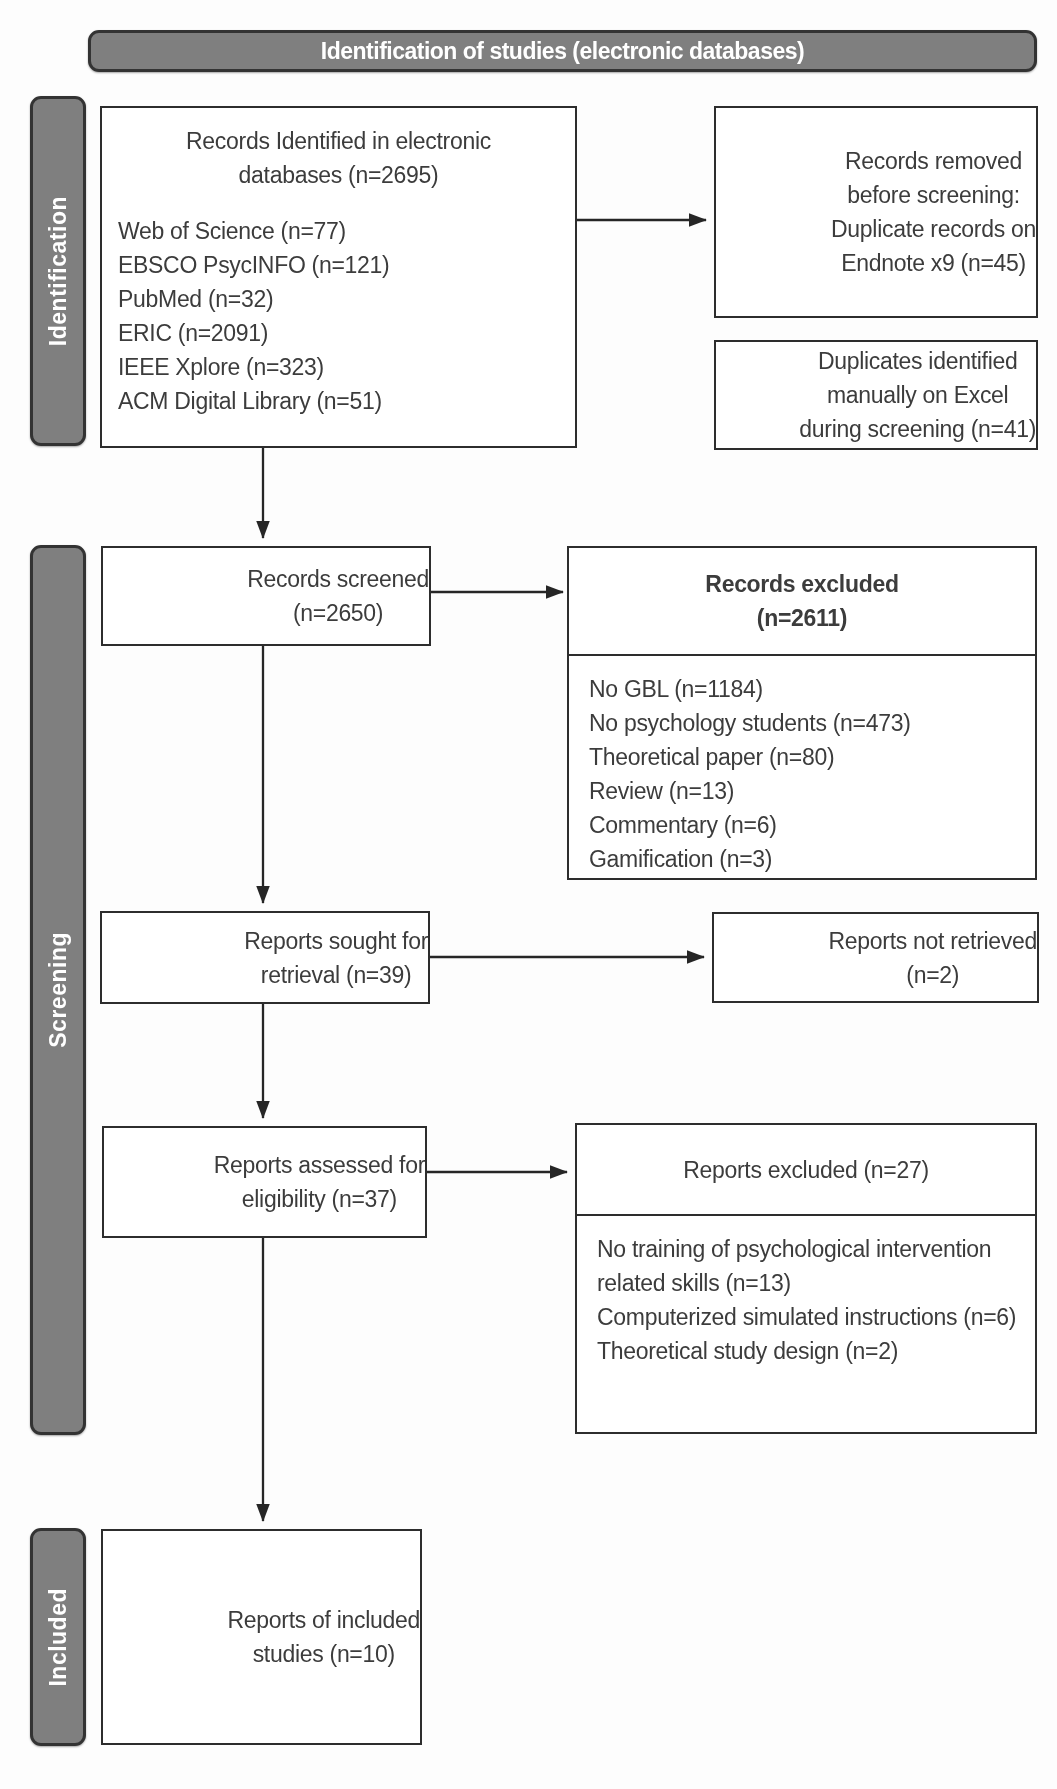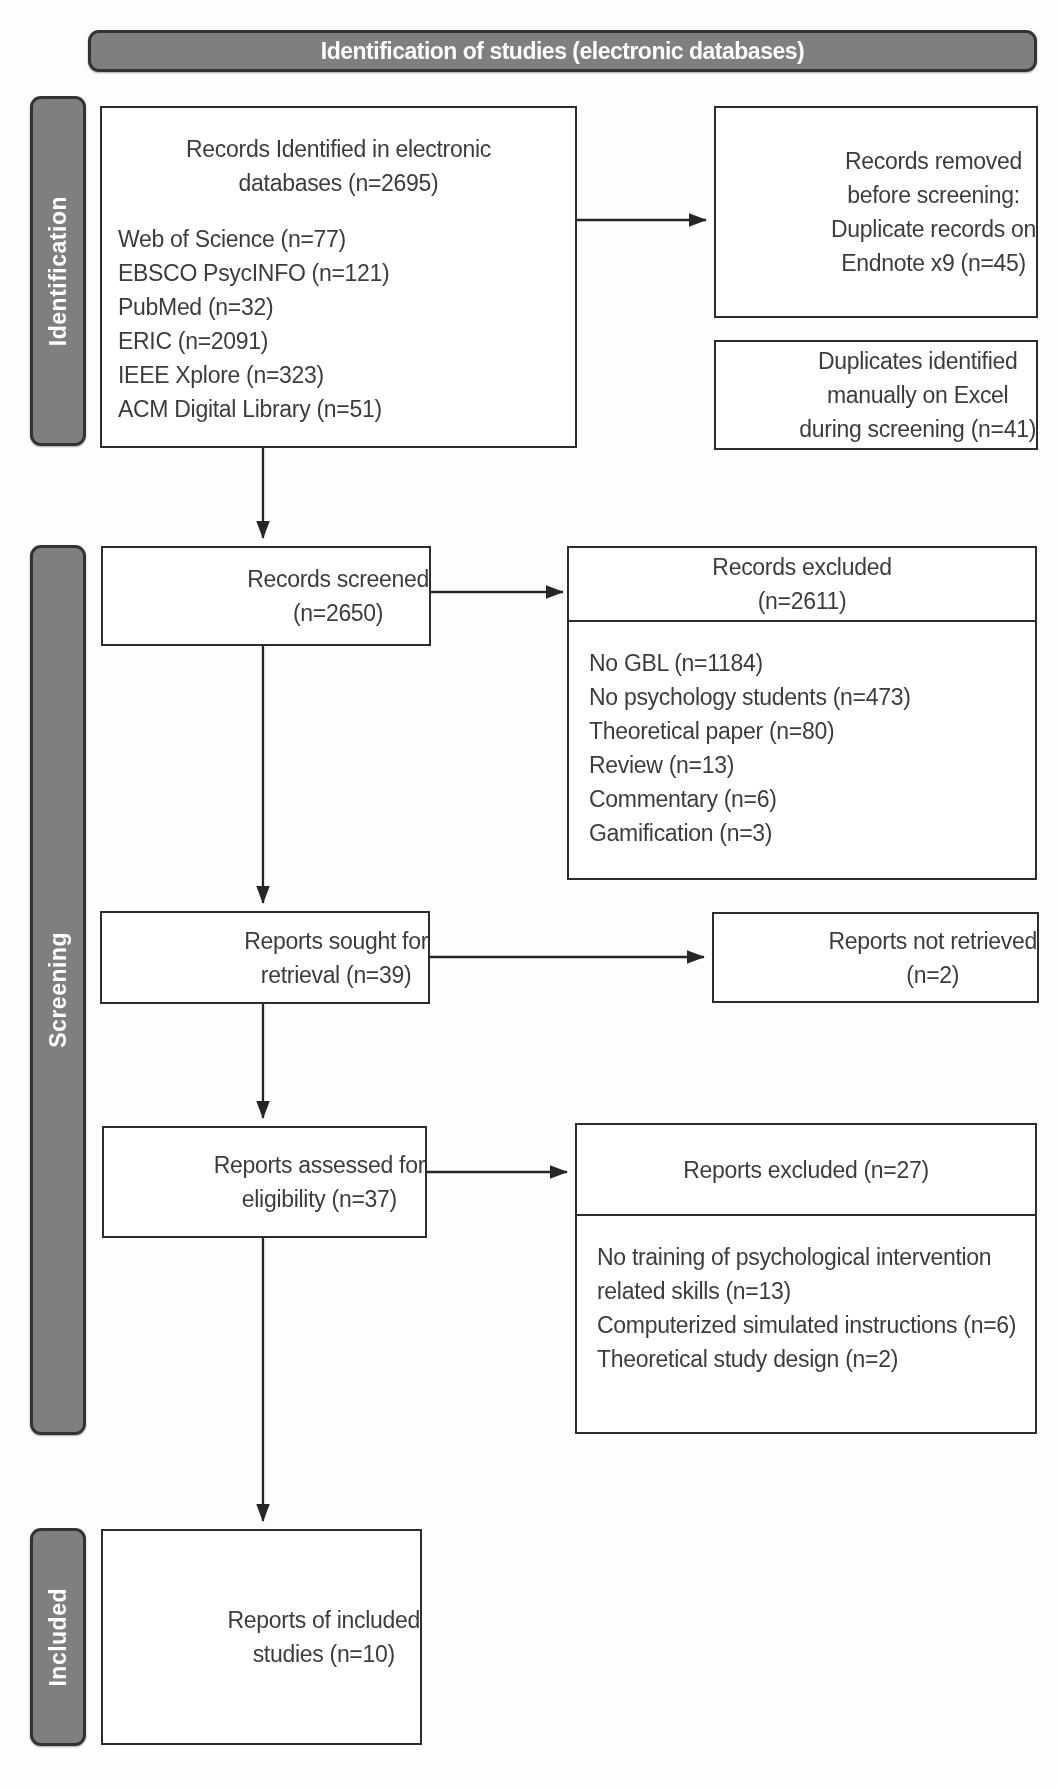--- a/index.html
+++ b/index.html
@@ -31,27 +31,27 @@
 
   
   .box {
     position:absolute; box-sizing:border-box;
     background:var(--box-bg,#fff);
     border:2.5px solid var(--box-border,#2d2d2d);
     font-size:23px; line-height:34px; letter-spacing:-0.3px;
   }
   .box.flex { display:flex; align-items:center; justify-content:flex-end; }
   .pre { white-space:pre-line; text-align:center; }
-  .box-title { text-align:center; white-space:pre-line; padding-top:24px; }
+  .box-title { text-align:center; white-space:pre-line; padding-top:16px; }
   .split-title {
     display:flex; align-items:center; justify-content:center;
     text-align:center; white-space:pre-line; box-sizing:border-box;
     border-bottom:2.5px solid var(--box-border,#2d2d2d);
   }
-  .list { padding:24px 10px 0 20px; }
+  .list { padding:16px 10px 0 20px; }
   .list .li { margin:0; }
   .boxA .list { padding:22px 10px 0 16px; }
 </style>
 </head>
 <body>
 
 <div class="canvas" style="--bar-fill: #7f7f7f; --bar-border: #333333; --bar-text: #ffffff; --box-bg: #ffffff; --box-border: #2d2d2d; --text: #3c3c3c; --arrow: #262626; --background: #fdfdfd;">
 
   <svg class="arrow-layer" viewBox="0 0 1057 1789">
     <defs>
@@ -108,21 +108,21 @@
 manually on Excel
 during screening (n=41)</span>
   </div>
 
   <div class="box flex" style="left:101px; top:546px; width:330px; height:100px;">
     <span class="pre">Records screened
 (n=2650)</span>
   </div>
 
   <div class="box" style="left:567px; top:546px; width:470px; height:334px;">
-    <div class="split-title" style="height:74px;">Records excluded
+    <div class="split-title" style="height:108px;font-weight:bold;">Records excluded
 (n=2611)</div>
     <div class="list">
         <div class="li">No GBL (n=1184)</div>
         <div class="li">No psychology students (n=473)</div>
         <div class="li">Theoretical paper (n=80)</div>
         <div class="li">Review (n=13)</div>
         <div class="li">Commentary (n=6)</div>
         <div class="li">Gamification (n=3)</div>
       </div>
   </div>

